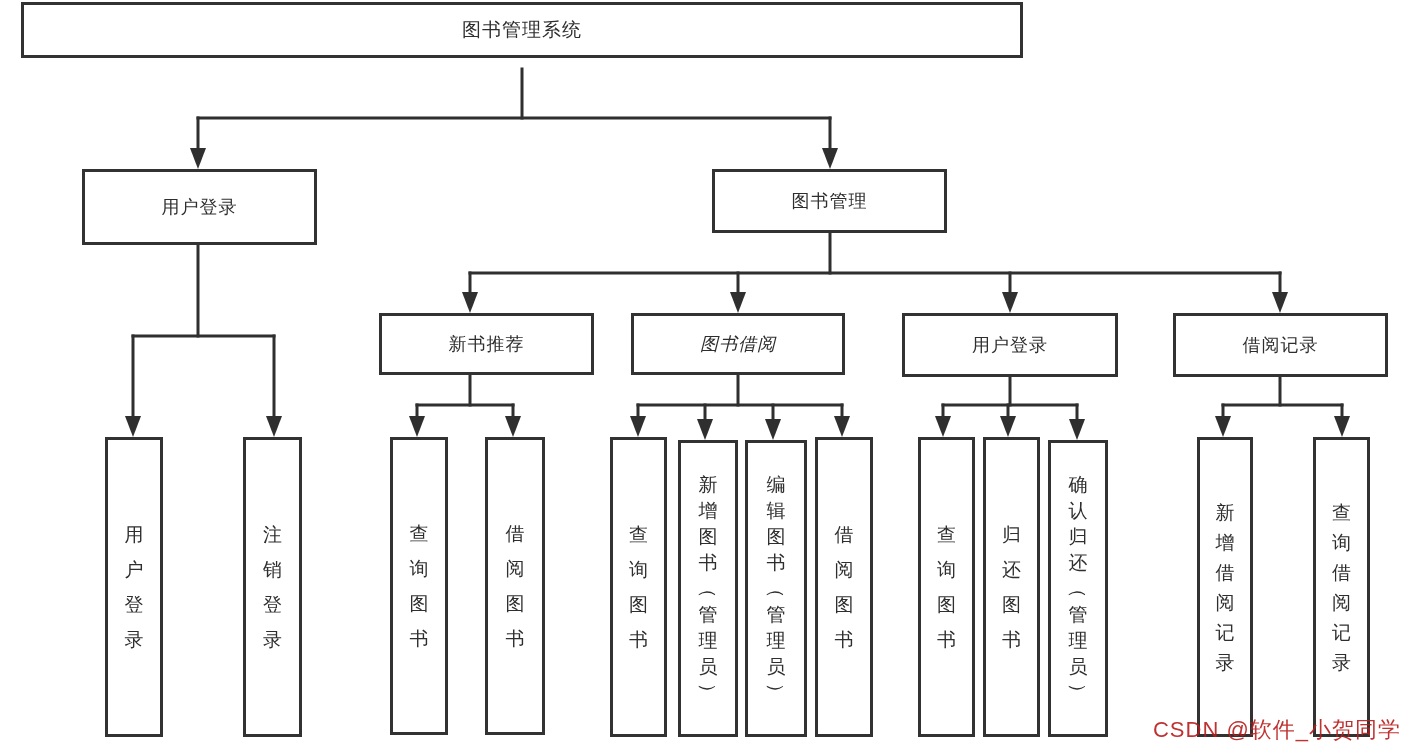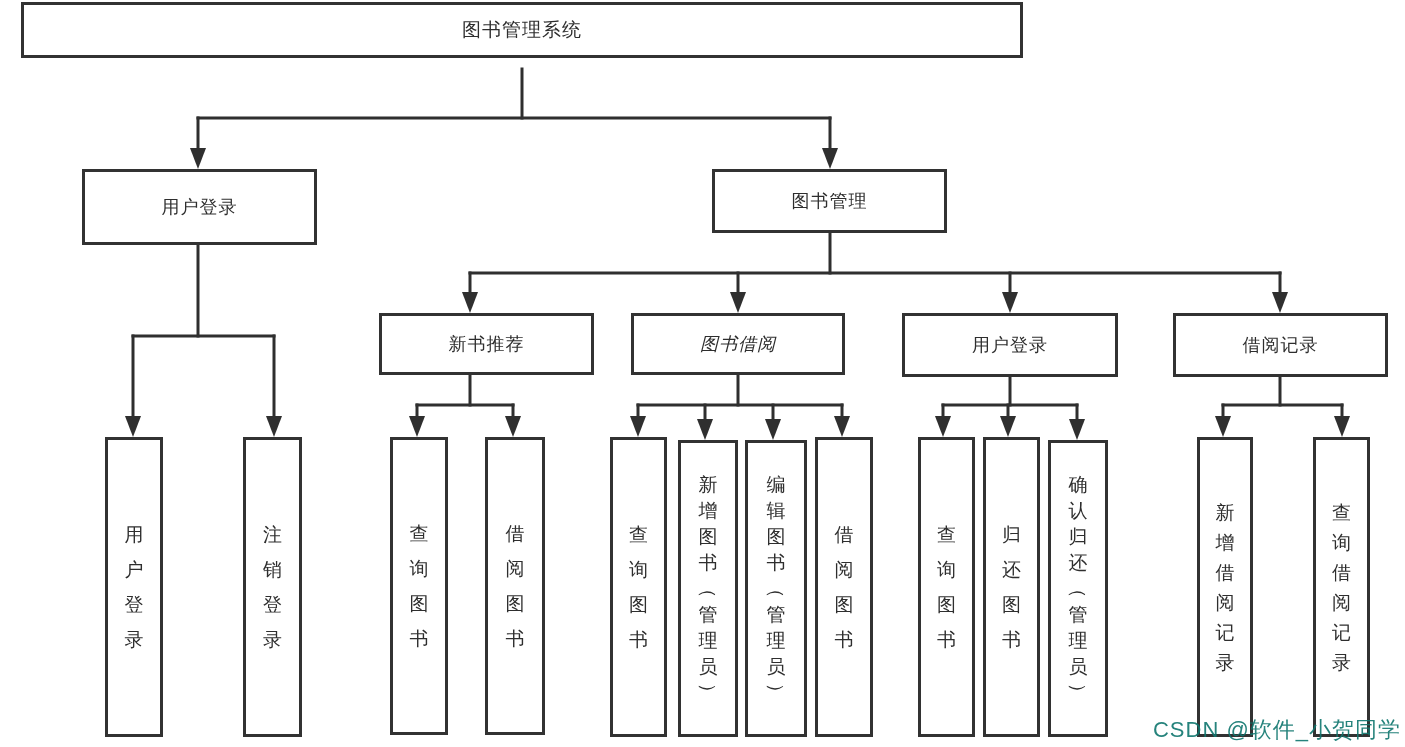--- a/index.html
+++ b/index.html
@@ -16,21 +16,21 @@
   }
   .node.root{font-size:19px;}
   .node.leaf{letter-spacing:0;}
   .vcol{display:flex;flex-direction:column;align-items:center;font-size:19px;line-height:1;}
   .vcol.ls-wide{gap:16px;}
   .vcol.ls-mid{gap:11px;}
   .vcol.ls-tight{gap:7px;}
   .vcol span{display:block;}
   .vcol span.rot{transform:rotate(90deg);}
   .watermark{
-    position:absolute;right:4px;bottom:2px;font-size:22px;color:#0f766e;
+    position:absolute;right:4px;bottom:2px;font-size:22px;color:#b91c1c;
     letter-spacing:1px;opacity:.9;white-space:nowrap;z-index:5;
   }
   line{stroke:#2f2f2f;stroke-width:3;stroke-linecap:square;}
   polygon{fill:#2f2f2f;}
 </style>
 </head>
 <body>
 
 <div class="canvas">
 

